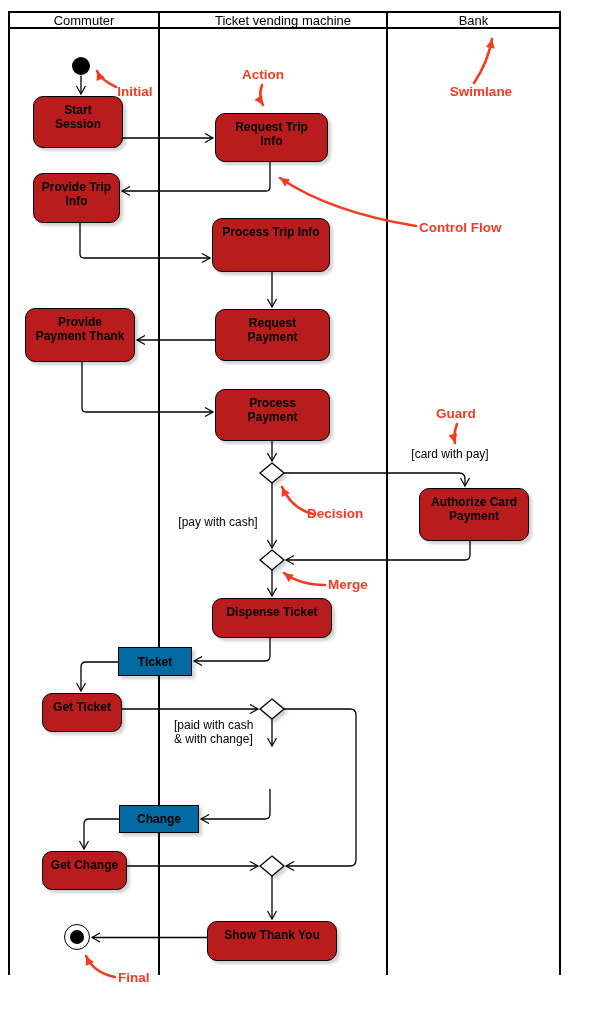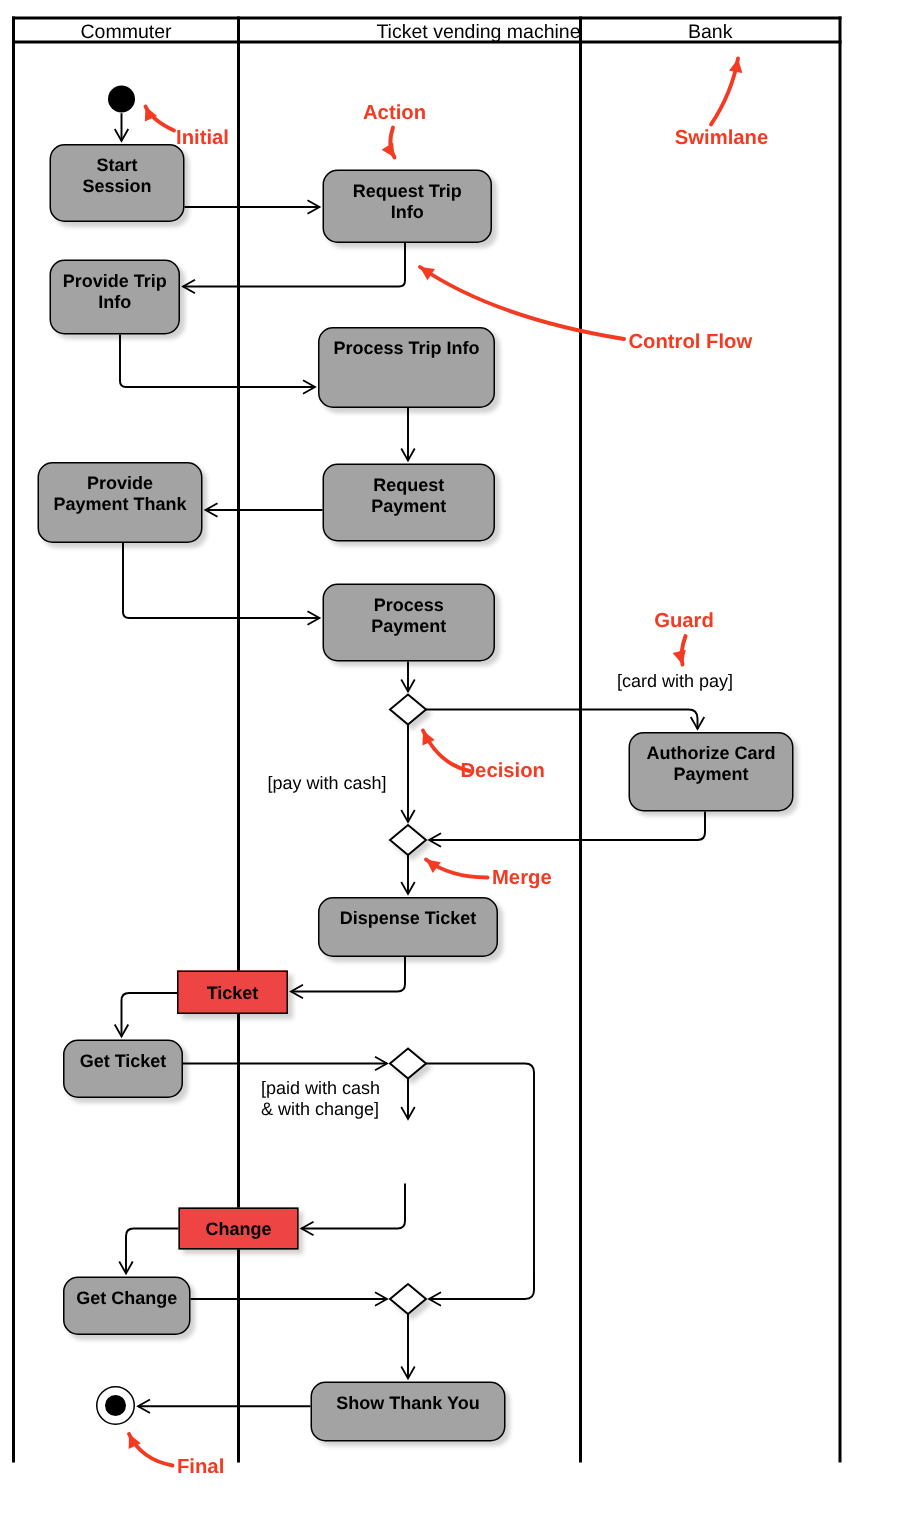--- a/index.html
+++ b/index.html
@@ -6,28 +6,28 @@
   .canvas{
     position:relative;width:600px;height:1017px;background:#ffffff;overflow:hidden;
     font-family:"Liberation Sans","DejaVu Sans",sans-serif;color:#000;
   }
   .line{position:absolute;background:#000;}
   .lane-label{
     position:absolute;top:13px;height:15px;font-size:13px;text-align:center;
     line-height:15px;color:#000;
   }
   .node{
-    position:absolute;background:#a3a3a3;border:1.5px solid #000;border-radius:10px;
+    position:absolute;background:#b91c1c;border:1.5px solid #000;border-radius:10px;
     box-shadow:3px 3px 3px rgba(0,0,0,0.18);
     display:flex;justify-content:center;align-items:flex-start;
     font-weight:bold;font-size:12px;line-height:1.2;text-align:center;
     white-space:pre-line;padding-top:6px;box-sizing:border-box;
   }
   .objnode{
-    position:absolute;background:#ef4444;border:1.5px solid #000;border-radius:0;
+    position:absolute;background:#0369a1;border:1.5px solid #000;border-radius:0;
     box-shadow:3px 3px 3px rgba(0,0,0,0.18);
     display:flex;justify-content:center;align-items:center;
     font-weight:bold;font-size:12px;text-align:center;box-sizing:border-box;
   }
   .initial-node{
     position:absolute;left:72px;top:57px;width:18px;height:18px;border-radius:50%;
     background:#000;
   }
   .final-node{
     position:absolute;left:64px;top:924px;width:26px;height:26px;border-radius:50%;
@@ -49,21 +49,21 @@
 <div class="canvas">
 
   <div class="line" style="left:8px;top:11px;width:553px;height:2px;"></div>
   <div class="line" style="left:8px;top:27px;width:553px;height:2px;"></div>
   <div class="line" style="left:8px;top:11px;width:2px;height:964px;"></div>
   <div class="line" style="left:158px;top:11px;width:2px;height:964px;"></div>
   <div class="line" style="left:386px;top:11px;width:2px;height:964px;"></div>
   <div class="line" style="left:559px;top:11px;width:2px;height:964px;"></div>
 
   <div class="lane-label" style="left:10px;width:148px;">Commuter</div>
-  <div class="lane-label" style="left:160px;width:246px;padding-left:36px;">Ticket vending machine</div>
+  <div class="lane-label" style="left:160px;width:246px;">Ticket vending machine</div>
   <div class="lane-label" style="left:388px;width:171px;">Bank</div>
 
   <svg class="layer" width="600" height="1017" viewBox="0 0 600 1017">
     <defs>
       <marker id="arrowOpen" viewBox="-10 -7 14 14" refX="0" refY="0" markerWidth="14" markerHeight="14" orient="auto" markerUnits="userSpaceOnUse">
         <path d="M-8,-4.5 L0,0 L-8,4.5" fill="none" stroke="#000" stroke-width="1.2"></path>
       </marker>
       <marker id="arrowRed" viewBox="-11 -7 14 14" refX="0" refY="0" markerWidth="14" markerHeight="14" orient="auto" markerUnits="userSpaceOnUse">
         <path d="M0,0 L-9,-4.5 L-9,4.5 Z" fill="#f43b22" stroke="none"></path>
       </marker>

